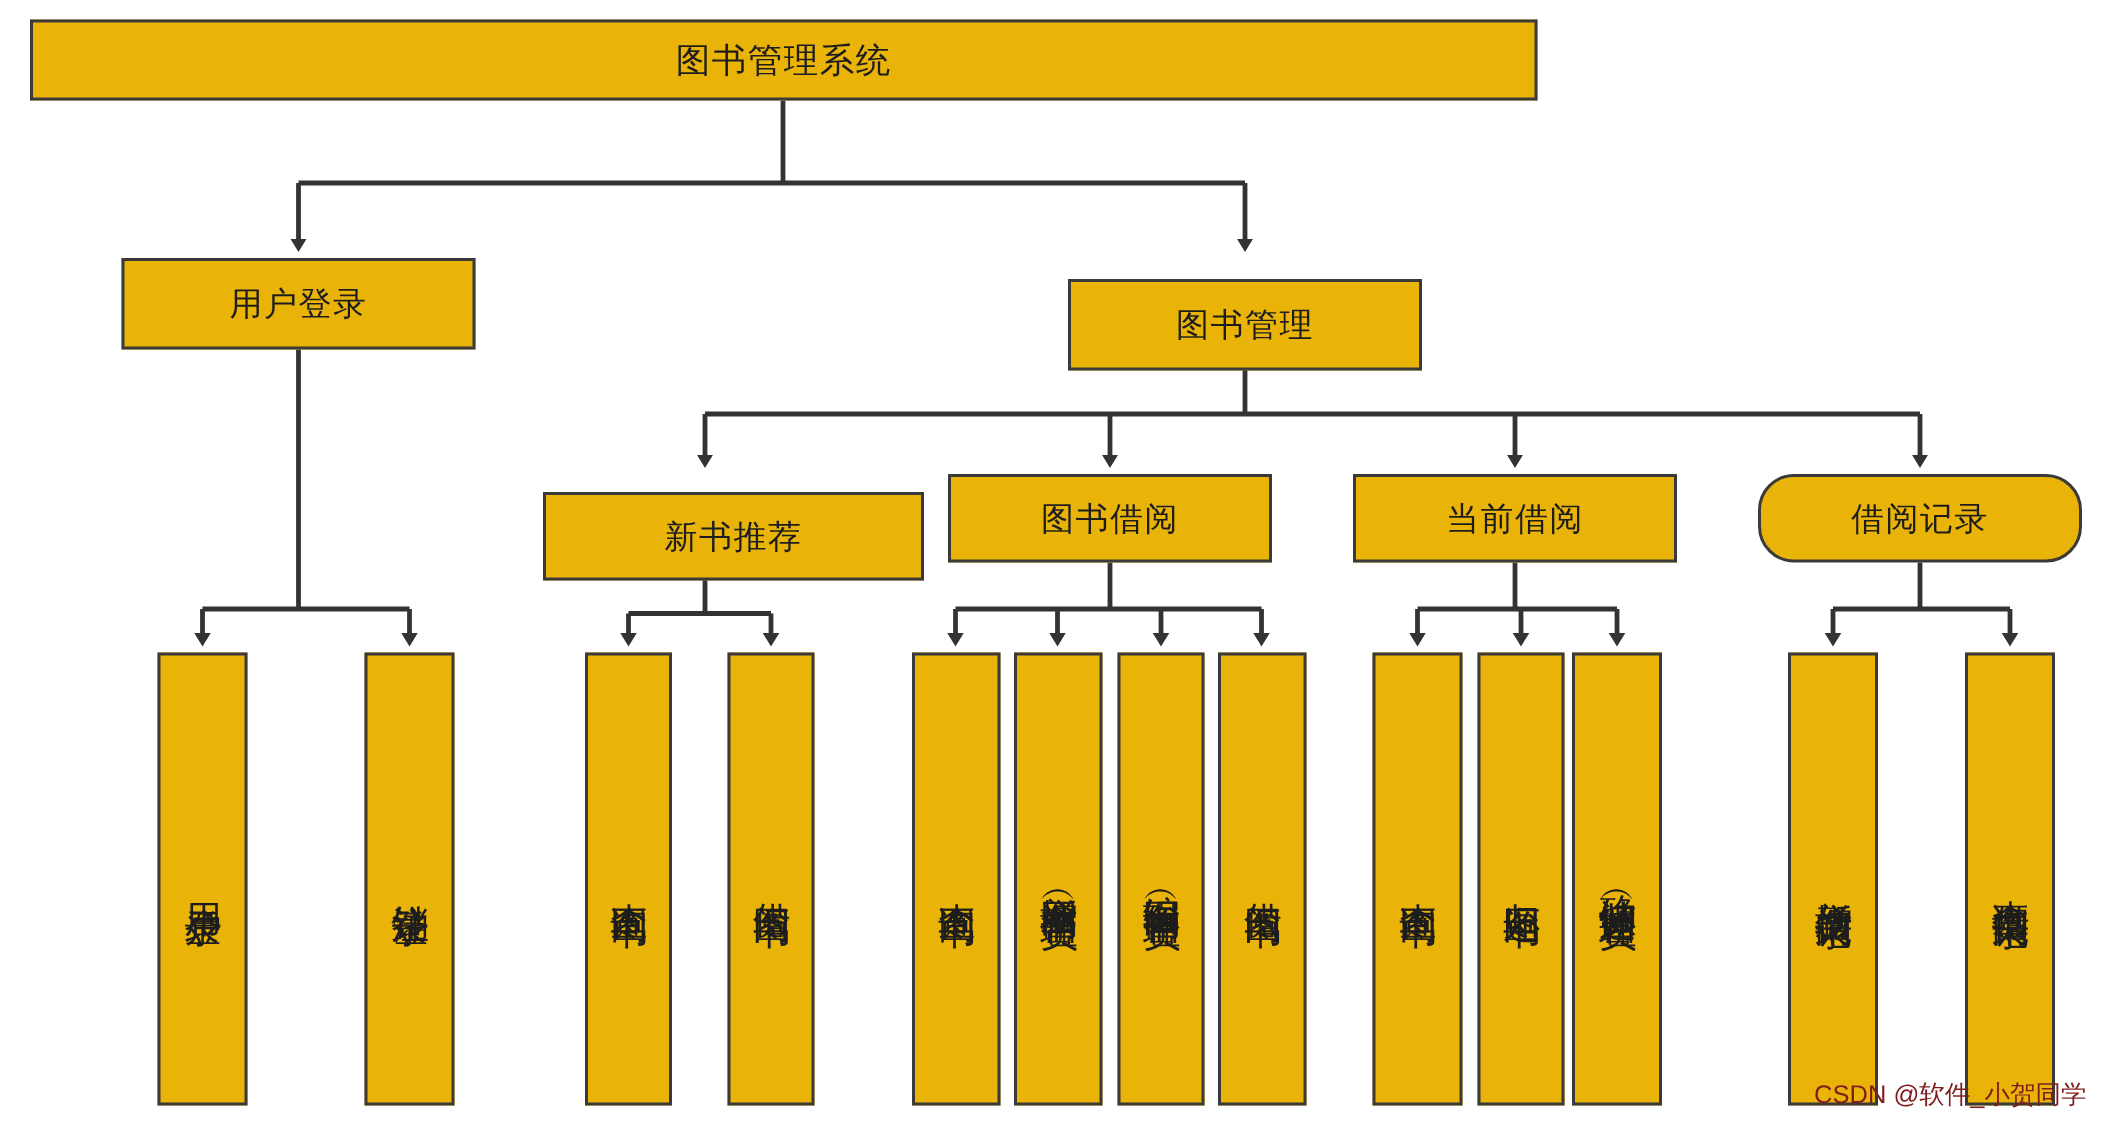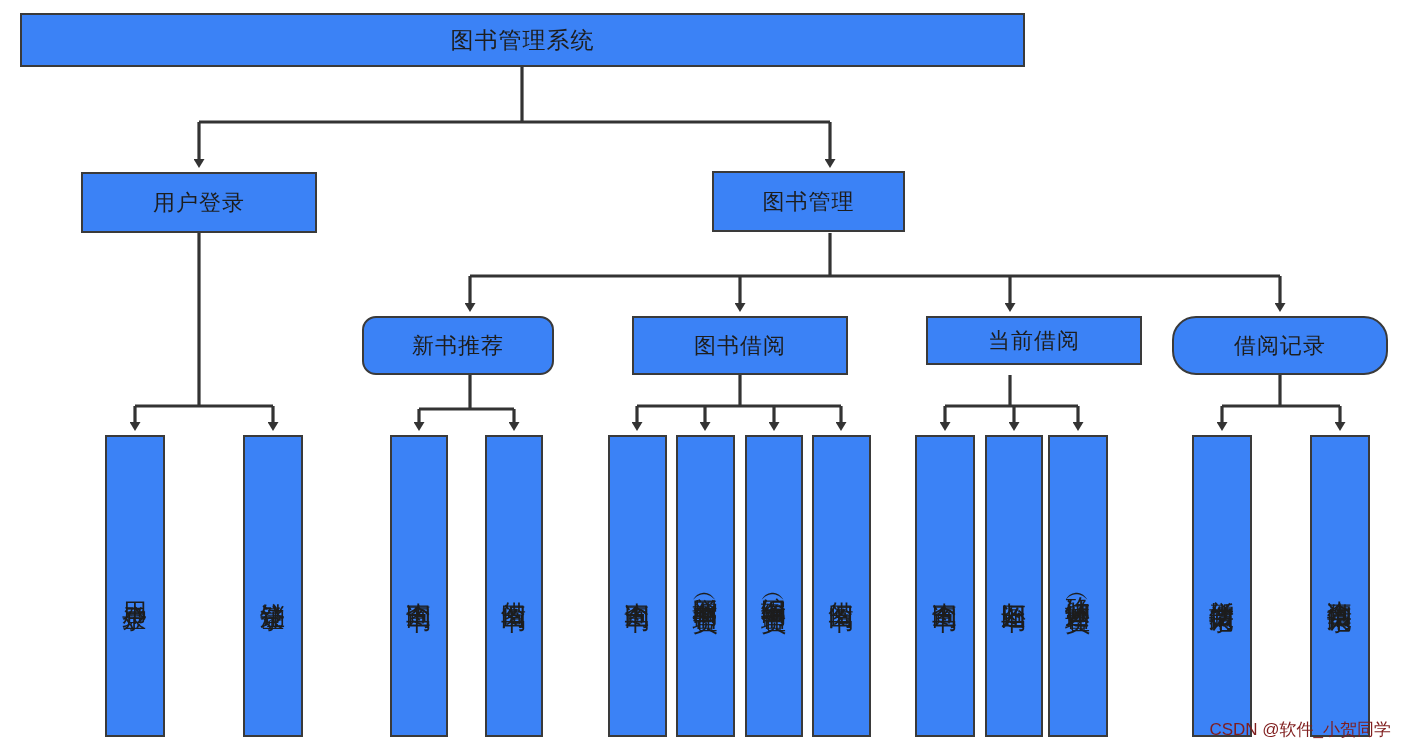--- a/index.html
+++ b/index.html
@@ -21,21 +21,21 @@
     position: absolute;
     left: 0;
     top: 0;
     width: 1405px;
     height: 747px;
     pointer-events: none;
   }
   .node {
     position: absolute;
     box-sizing: border-box;
-    background: #3b82f6;
+    background: #eab308;
     border: 2.5px solid #3a3a3a;
     display: flex;
     align-items: center;
     justify-content: center;
     color: #1d1d1d;
     z-index: 2;
   }
   .node .label {
     display: block;
     text-align: center;
@@ -123,31 +123,31 @@
     </g>
   </svg>
 
   <div class="node horiz" id="root-node" style="left:20px; top:13px; width:1005px; height:54px;">
     <span class="label">图书管理系统</span>
   </div>
 
   <div class="node horiz" style="left:81px; top:172px; width:236px; height:61px;">
     <span class="label">用户登录</span>
   </div>
-  <div class="node horiz" style="left:712px; top:171px; width:193px; height:61px;">
+  <div class="node horiz" style="left:712px; top:186px; width:236px; height:61px;">
     <span class="label">图书管理</span>
   </div>
 
-  <div class="node horiz" style="left:362px; top:316px; width:192px; height:59px;border-radius:14px;">
+  <div class="node horiz" style="left:362px; top:328px; width:254px; height:59px;">
     <span class="label">新书推荐</span>
   </div>
   <div class="node horiz" style="left:632px; top:316px; width:216px; height:59px;">
     <span class="label">图书借阅</span>
   </div>
-  <div class="node horiz" style="left:926px; top:316px; width:216px; height:49px;">
+  <div class="node horiz" style="left:902px; top:316px; width:216px; height:59px;">
     <span class="label">当前借阅</span>
   </div>
   <div class="node horiz" style="left:1172px; top:316px; width:216px; height:59px;border-radius:24px;">
     <span class="label">借阅记录</span>
   </div>
 
   <div class="node vert" style="left:105px; top:435px; width:60px; height:302px;">
     <span class="label">用户登录</span>
   </div>
   <div class="node vert" style="left:243px; top:435px; width:60px; height:302px;">

